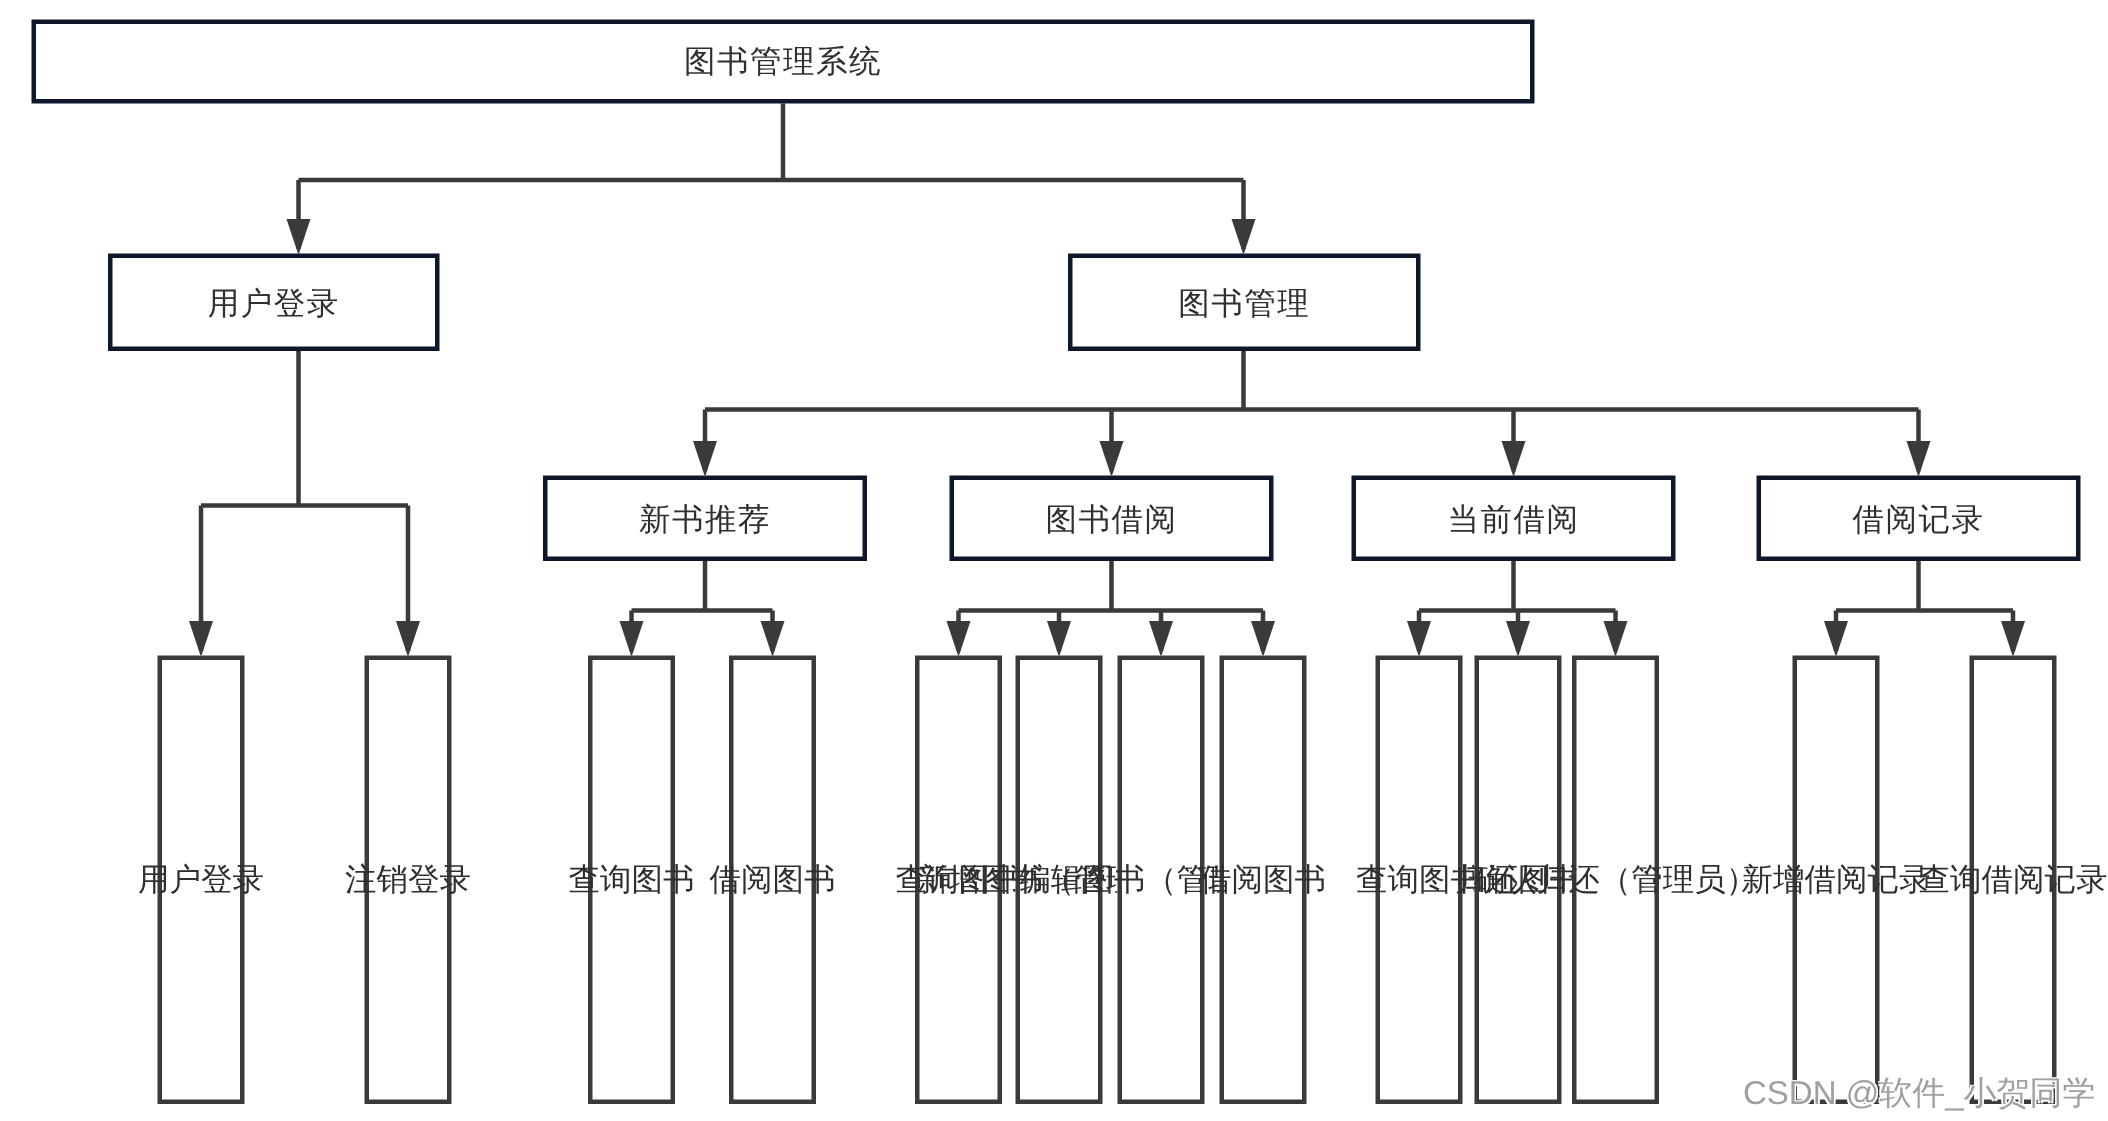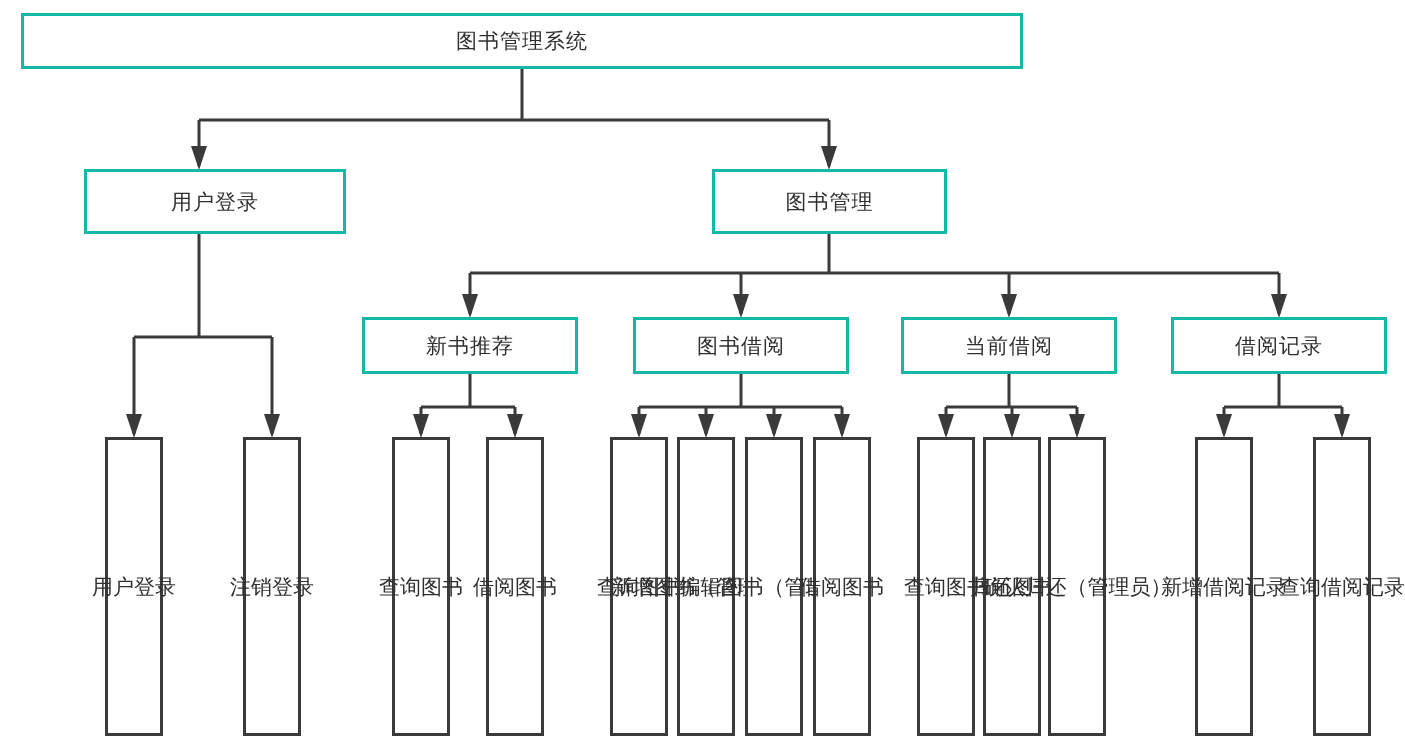--- a/index.html
+++ b/index.html
@@ -5,21 +5,21 @@
   html,body{margin:0;padding:0;background:#ffffff;}
   body{
     width:1405px;height:747px;position:relative;overflow:hidden;
     font-family:"Liberation Sans","DejaVu Sans",sans-serif;
     color:#2f2f2f;
   }
   .stage{position:absolute;inset:0;width:1405px;height:747px;}
   svg.connectors{position:absolute;left:0;top:0;width:1405px;height:747px;}
   .box{
     position:absolute;box-sizing:border-box;
-    border:3px solid #14b8a6;background:#ffffff;
+    border:3px solid #0f172a;background:#ffffff;
     display:flex;align-items:center;justify-content:center;
     font-size:21px;letter-spacing:1px;color:#2f2f2f;
   }
   .vbox{
     position:absolute;box-sizing:border-box;
     border:3px solid #3a3a3a;background:#ffffff;
     display:flex;align-items:center;justify-content:center;
     font-size:21px;color:#2f2f2f;text-align:center;
   }
   .vbox span{display:block;height:30px;line-height:30px;}
@@ -69,21 +69,21 @@
       <polygon points="938,414 954,414 946,438"></polygon>
       <polygon points="1004,414 1020,414 1012,438"></polygon>
       <polygon points="1069,414 1085,414 1077,438"></polygon>
       <polygon points="1216,414 1232,414 1224,438"></polygon>
       <polygon points="1334,414 1350,414 1342,438"></polygon>
     </g>
   </svg>
 
   <div class="box" style="left:21px;top:13px;width:1002px;height:56px;">图书管理系统</div>
 
-  <div class="box" style="left:84px;top:169px;width:262px;height:65px;">用户登录</div>
+  <div class="box" style="left:72px;top:169px;width:221px;height:65px;">用户登录</div>
   <div class="box" style="left:362px;top:317px;width:216px;height:57px;">新书推荐</div>
 
   <div class="box" style="left:712px;top:169px;width:235px;height:65px;">图书管理</div>
   <div class="box" style="left:633px;top:317px;width:216px;height:57px;text-align:right;">图书借阅</div>
   <div class="box" style="left:1171px;top:317px;width:216px;height:57px;">借阅记录</div>
   <div class="box" style="left:901px;top:317px;width:216px;height:57px;">当前借阅</div>
 
   <div class="vbox" style="left:105px;top:437px;width:58px;height:299px;">
       <span>用</span>
       <span>户</span>
@@ -179,13 +179,14 @@
     </div>
   <div class="vbox" style="left:1313px;top:437px;width:58px;height:299px;">
       <span>查</span>
       <span>询</span>
       <span>借</span>
       <span>阅</span>
       <span>记</span>
       <span>录</span>
     </div>
 
+  <div class="watermark">CSDN @软件_小贺同学</div>
 </div>
 
 </body></html>

